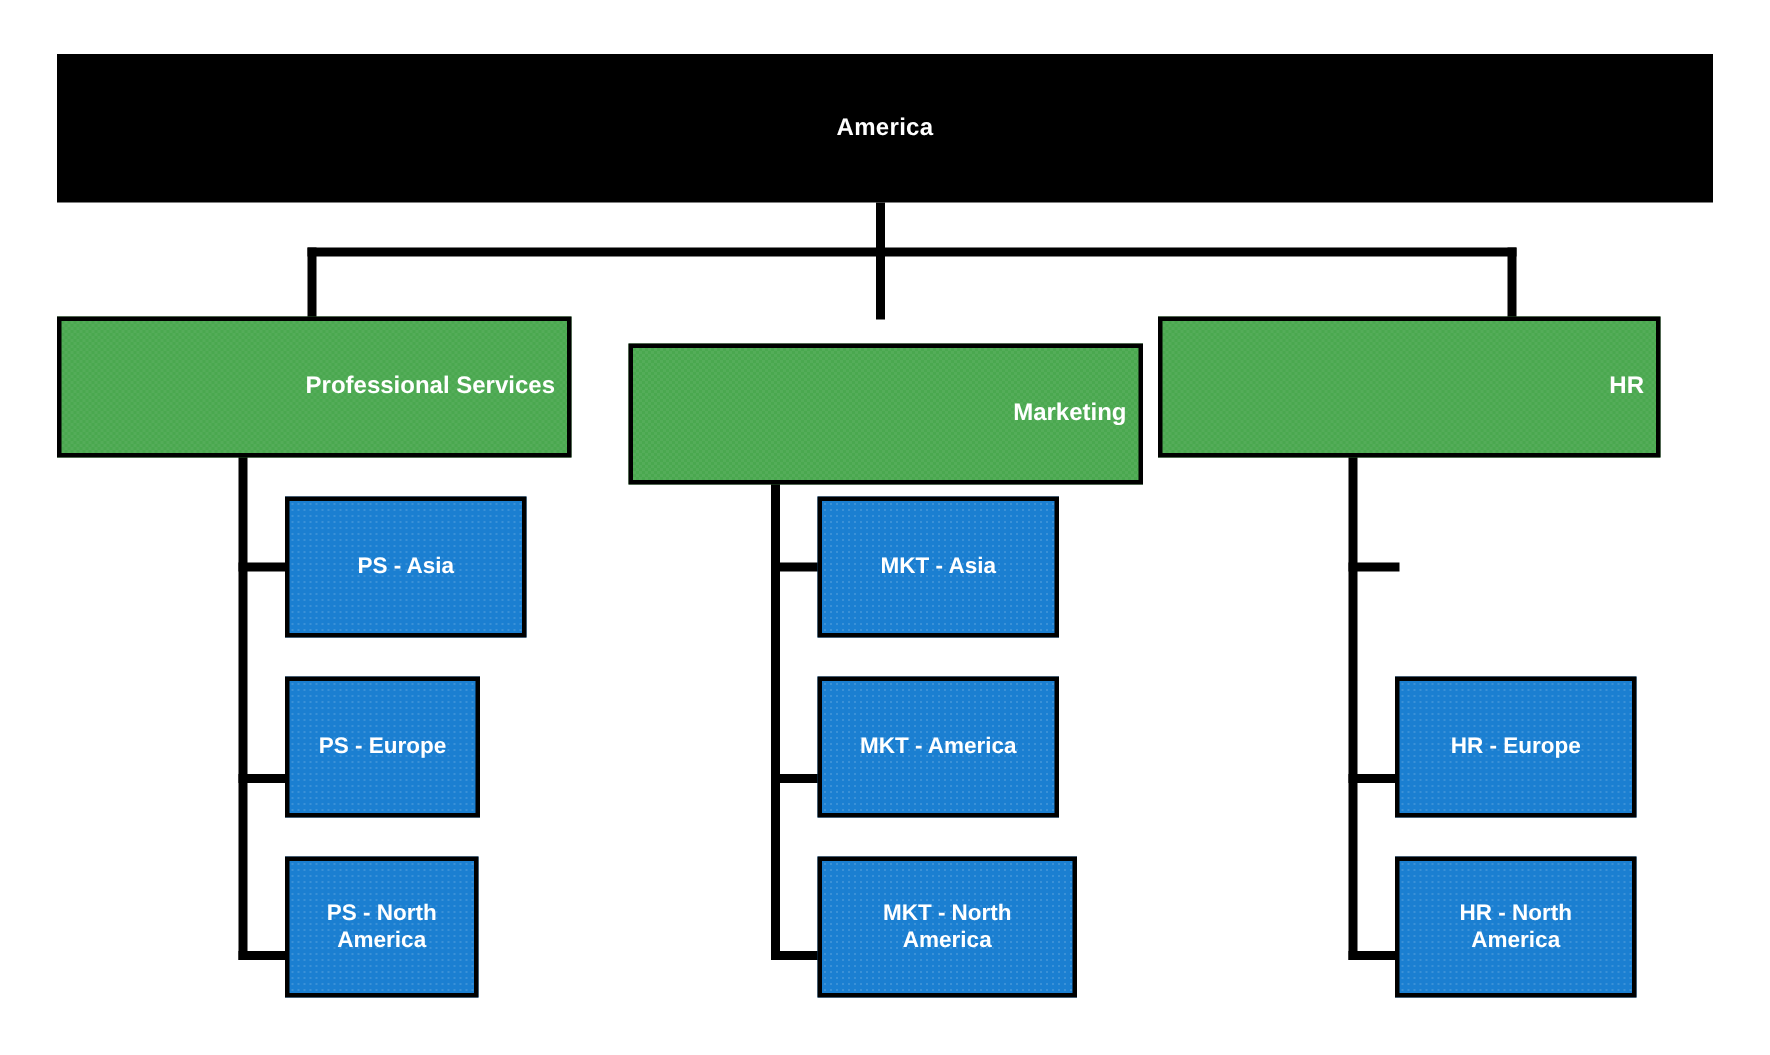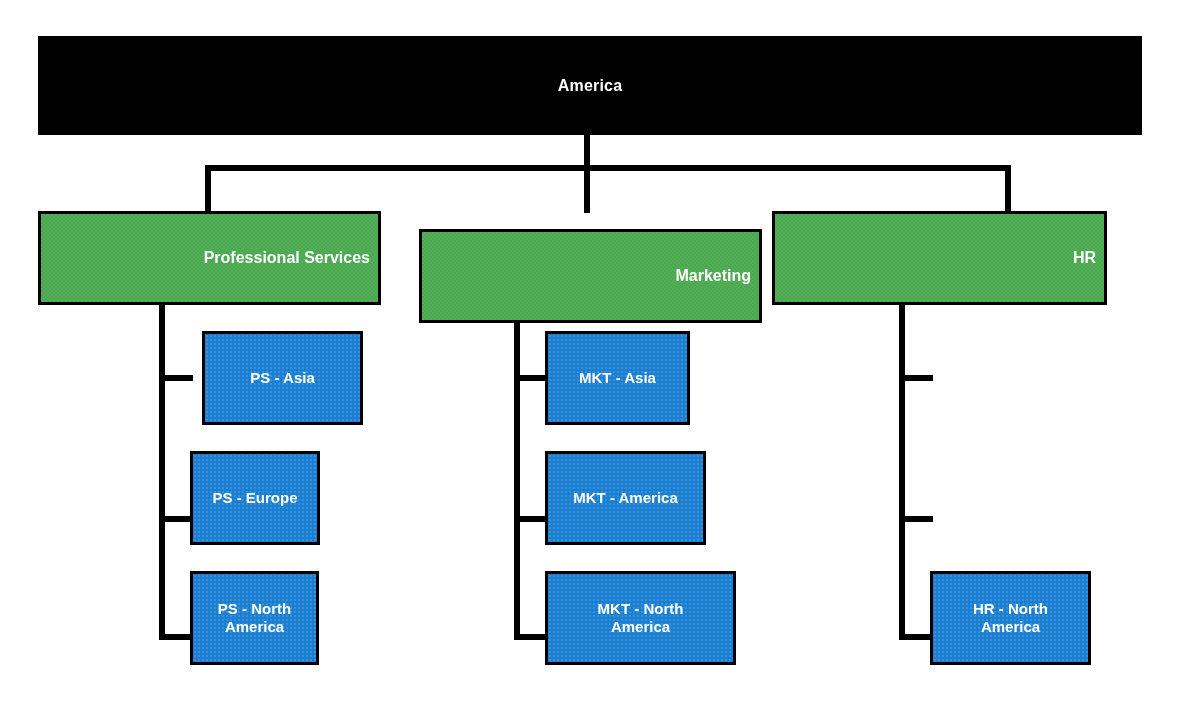--- a/index.html
+++ b/index.html
@@ -89,56 +89,59 @@
 
   <div class="node node-div" style="left:38px; top:211px; width:343px; height:94px;">
     <span class="node-label">Professional Services</span>
   </div>
 
   <div class="conn" style="left:159px; top:303px; width:6px; height:337px;"></div>
   <div class="conn" style="left:159px; top:375px; width:34px; height:6px;"></div>
   <div class="conn" style="left:159px; top:516px; width:34px; height:6px;"></div>
   <div class="conn" style="left:159px; top:634px; width:34px; height:6px;"></div>
 
-  <div class="node node-region" style="left:190px; top:331px; width:161px; height:94px;margin-left:12px;">
+  <div class="node node-region" style="left:190px; top:331px; width:161px; height:94px;">
     <span class="node-label">PS - Asia</span>
   </div>
   <div class="node node-region" style="left:190px; top:451px; width:130px; height:94px;">
     <span class="node-label">PS - Europe</span>
   </div>
   <div class="node node-region" style="left:190px; top:571px; width:129px; height:94px;">
     <span class="node-label">PS - North
 America</span>
   </div>
 
   <div class="node node-div" style="left:419px; top:211px; width:343px; height:94px;margin-top:18px;">
     <span class="node-label">Marketing</span>
   </div>
   <div class="conn" style="left:514px; top:303px; width:6px; height:337px;"></div>
   <div class="conn" style="left:514px; top:375px; width:34px; height:6px;"></div>
   <div class="conn" style="left:514px; top:516px; width:34px; height:6px;"></div>
   <div class="conn" style="left:514px; top:634px; width:34px; height:6px;"></div>
 
-  <div class="node node-region" style="left:545px; top:331px; width:145px; height:94px;">
+  <div class="node node-region" style="left:545px; top:331px; width:161px; height:94px;">
     <span class="node-label">MKT - Asia</span>
   </div>
   <div class="node node-region" style="left:545px; top:451px; width:161px; height:94px;">
     <span class="node-label">MKT - America</span>
   </div>
-  <div class="node node-region" style="left:545px; top:571px; width:191px; height:94px;">
+  <div class="node node-region" style="left:545px; top:571px; width:173px; height:94px;">
     <span class="node-label">MKT - North
 America</span>
   </div>
 
   <div class="node node-div" style="left:772px; top:211px; width:335px; height:94px;">
     <span class="node-label">HR</span>
   </div>
   <div class="conn" style="left:899px; top:303px; width:6px; height:337px;"></div>
   <div class="conn" style="left:899px; top:375px; width:34px; height:6px;"></div>
   <div class="conn" style="left:899px; top:516px; width:34px; height:6px;"></div>
   <div class="conn" style="left:899px; top:634px; width:34px; height:6px;"></div>
 
+  <div class="node node-region" style="left:930px; top:451px; width:161px; height:94px;">
+    <span class="node-label">HR - Europe</span>
+  </div>
   <div class="node node-region" style="left:930px; top:571px; width:161px; height:94px;">
     <span class="node-label">HR - North
 America</span>
   </div>
 
 </div>
 
 </body></html>

